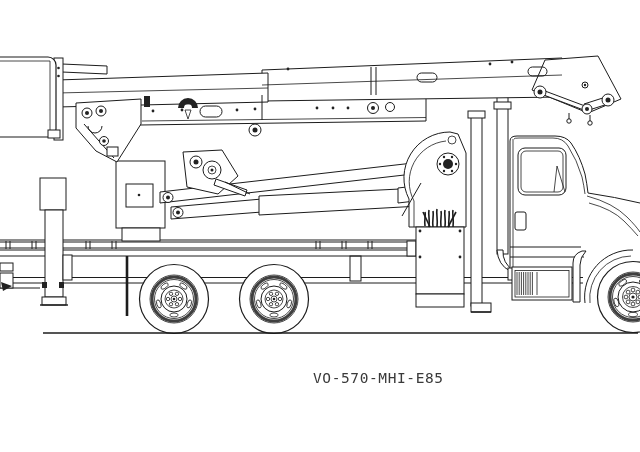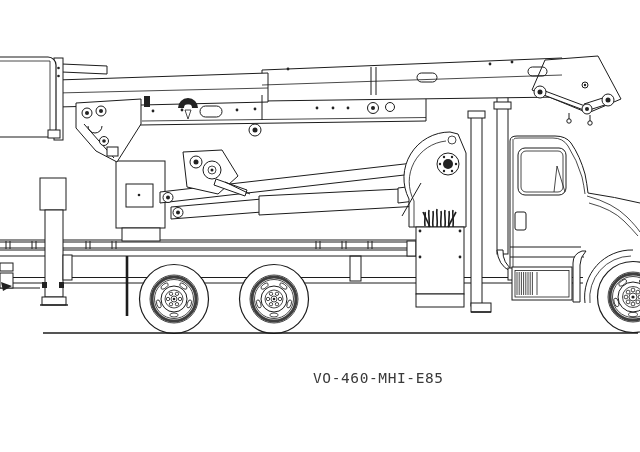--- a/index.html
+++ b/index.html
@@ -303,14 +303,14 @@
     <path class="ln w" d="M 573 302 L 573 263 Q 573 254 582 251 L 586 251 Q 580 257 580 265 L 580 302 Z"></path>
     <path class="ln" d="M 585 303 A 47 47 0 0 1 633 250"></path>
     <path class="ln thin" d="M 590 303 A 42 42 0 0 1 631 256"></path>
   </g>
 
   <g>
     <line class="ln thick" x1="43" y1="333" x2="638" y2="333"></line>
   </g>
 </svg>
 
-<div class="drawing-label">VO-460-MHI-E85</div>
+<div class="drawing-label">VO-570-MHI-E85</div>
 </div>
 
 </body></html>

